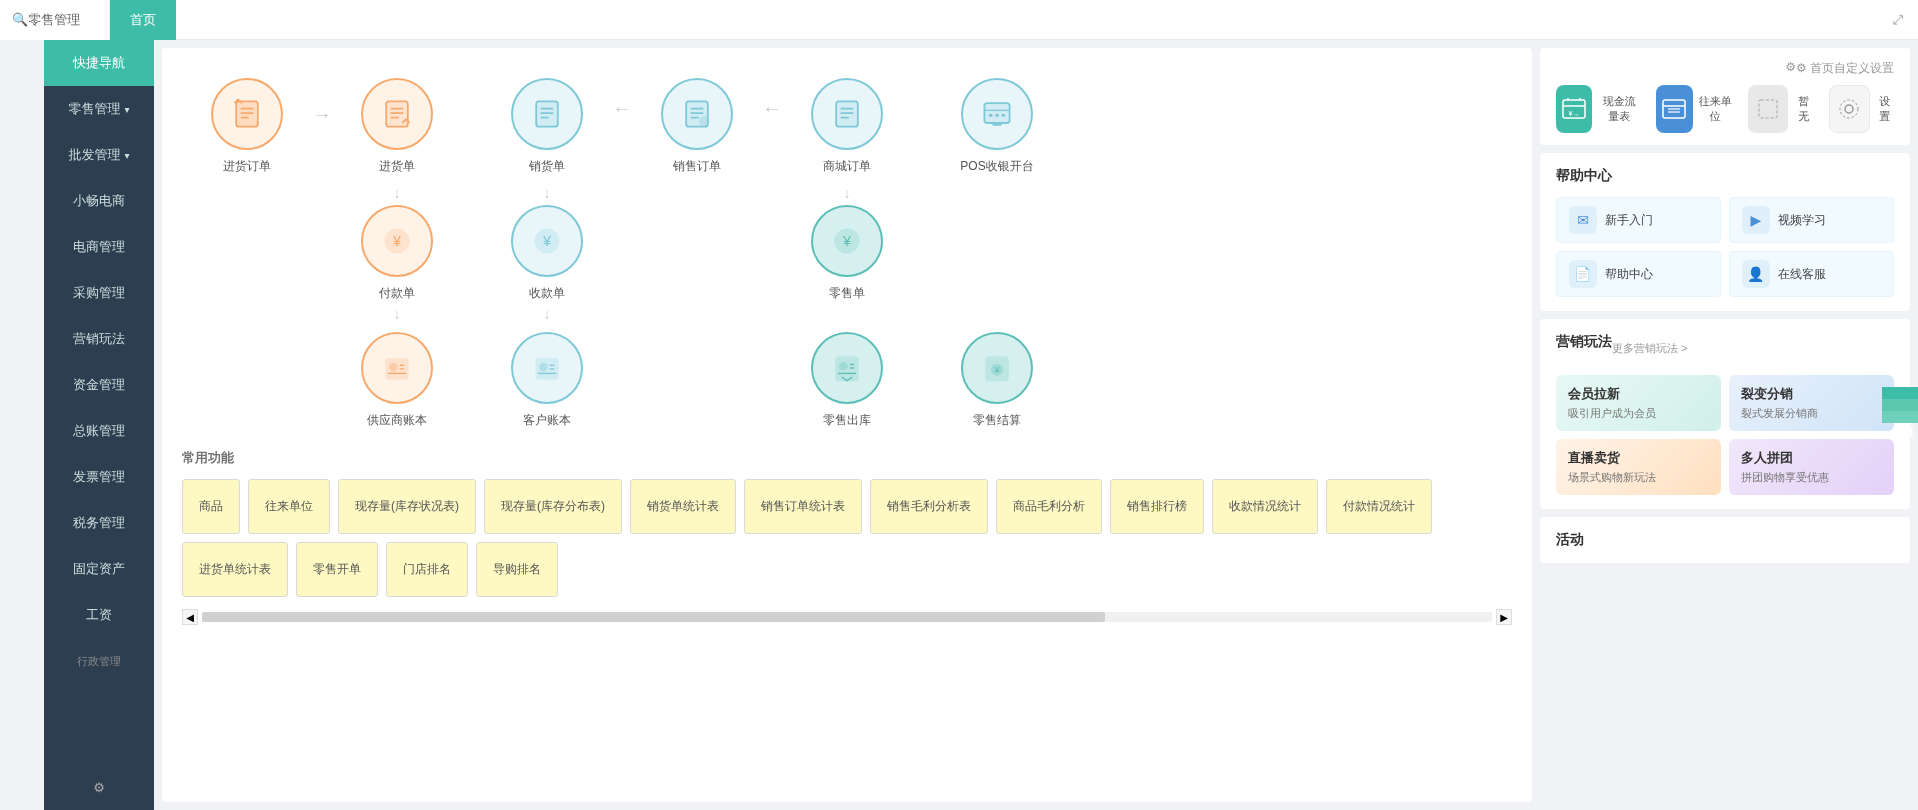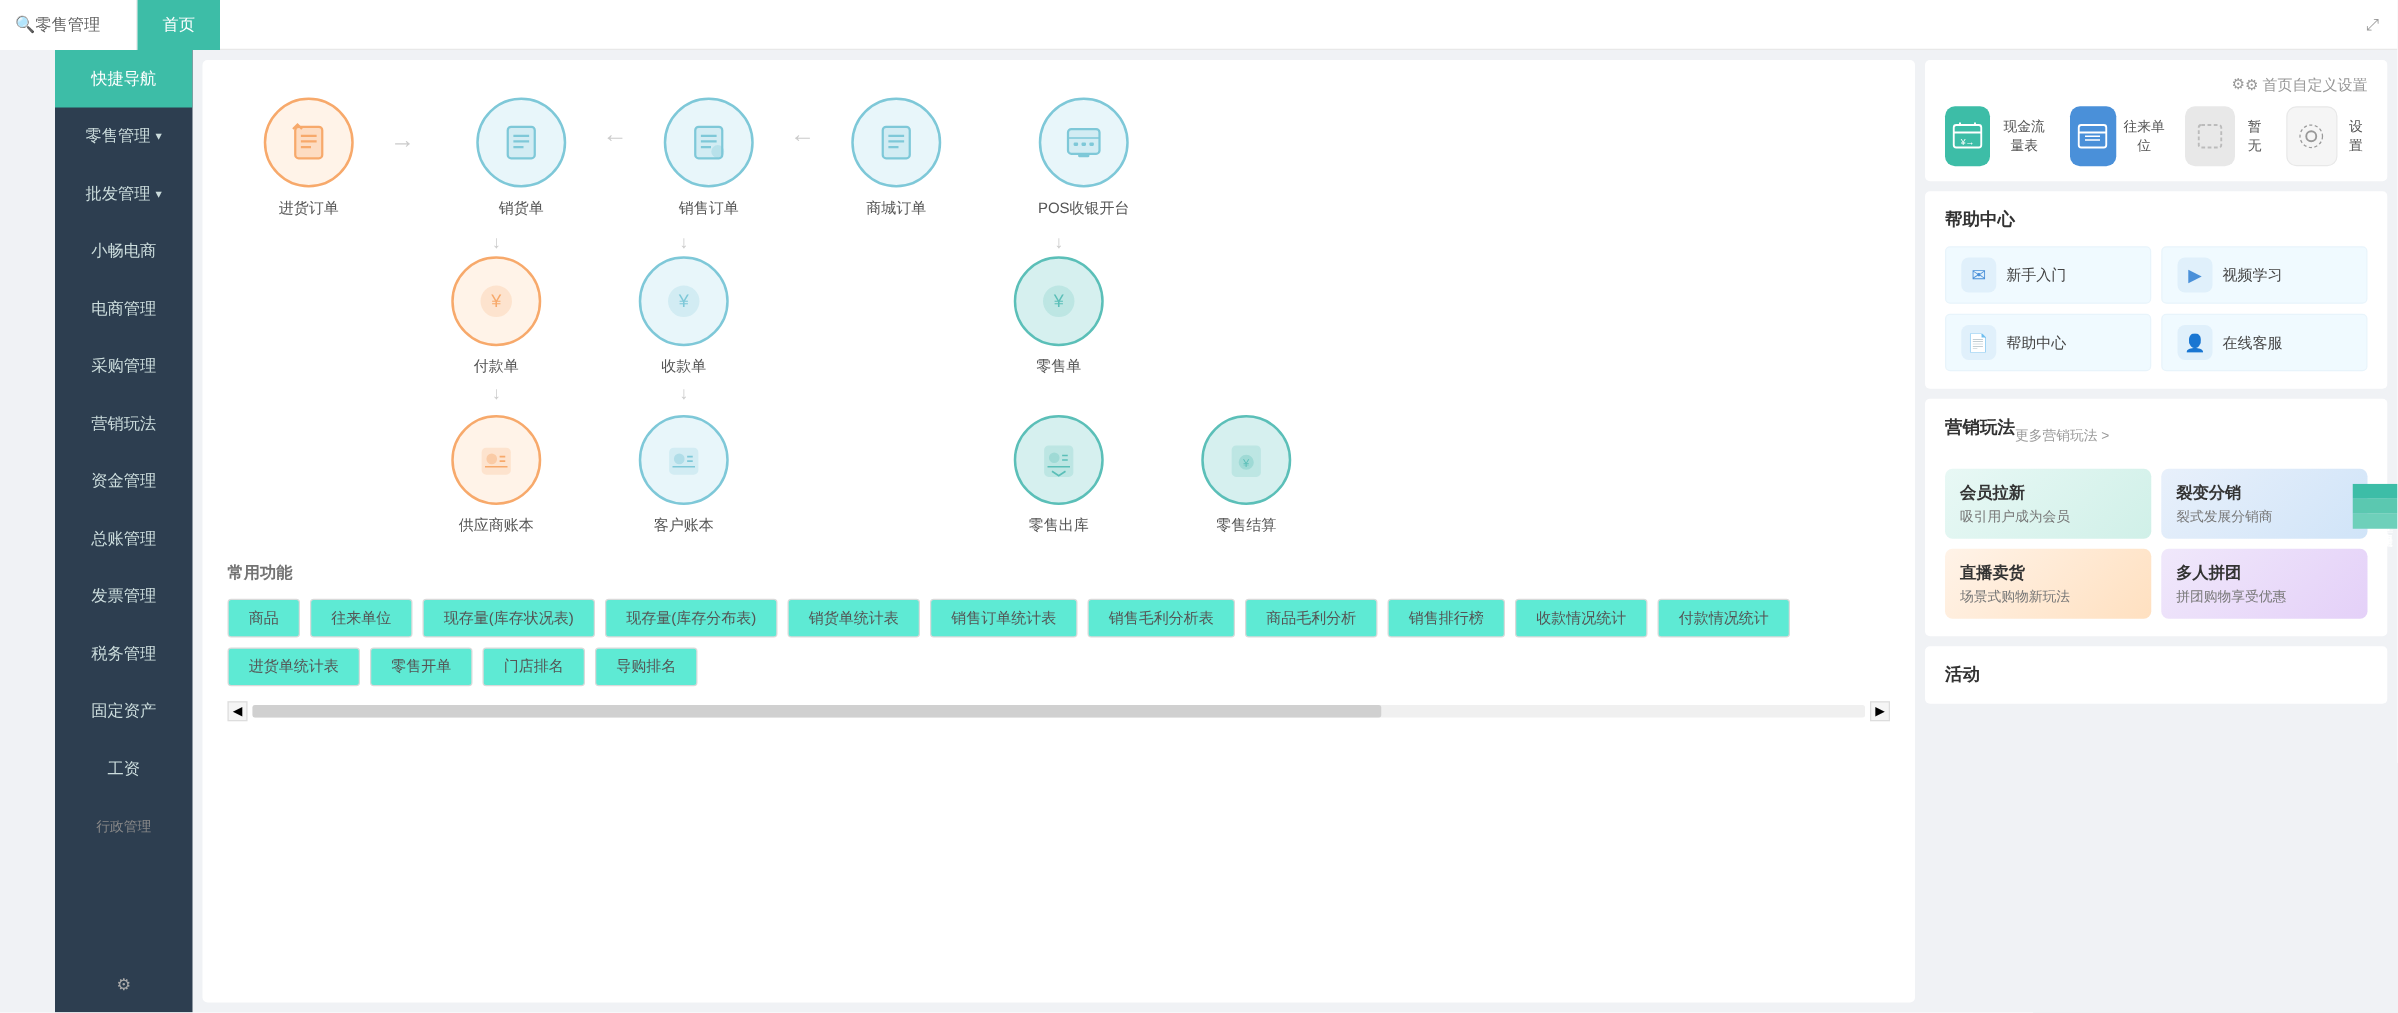--- a/index.html
+++ b/index.html
@@ -33,21 +33,21 @@
     .circle-blue { background: #e8f6fa; border: 2px solid #7ec8d8; }
     .circle-teal { background: #d6f0ef; border: 2px solid #5bbfb8; }
 
     .circle-icon svg { width: 36px; height: 36px; }
 
     .flow-label { text-align: center; font-size: 12px; color: #555; }
 
     
     .section-title { font-size: 13px; color: #737373; font-weight: bold; margin-bottom: 12px; }
     .func-grid { display: flex; flex-wrap: wrap; gap: 8px; }
-    .func-btn { border: 1px solid #d9d9d9; background: #5eead4; padding: 6px 16px; border-radius: 3px; font-size: 12px; color: #555; cursor: pointer; white-space: nowrap; }
+    .func-btn { border: 1px solid #d9d9d9; background: #fef9c3; padding: 18px 16px; border-radius: 3px; font-size: 12px; color: #555; cursor: pointer; white-space: nowrap; }
 
     
     .scroll-bar-container { display: flex; align-items: center; margin-top: 12px; gap: 4px; }
     .scroll-btn { width: 16px; height: 16px; border: 1px solid #ddd; background: #f5f5f5; cursor: pointer; display: flex; align-items: center; justify-content: center; font-size: 10px; }
     .scroll-track { flex: 1; height: 10px; background: #f0f0f0; border-radius: 2px; }
     .scroll-thumb { width: 70%; height: 100%; background: #d0d0d0; border-radius: 2px; }
 
     
     .right-panel { width: 370px; flex-shrink: 0; display: flex; flex-direction: column; gap: 0; overflow: auto; margin: 8px 8px 8px 0; }
 
@@ -187,20 +187,33 @@
                 <line x1="13" y1="14" x2="27" y2="14" stroke="#f7a96b" stroke-width="2"></line>
                 <line x1="13" y1="19" x2="27" y2="19" stroke="#f7a96b" stroke-width="2"></line>
                 <line x1="13" y1="24" x2="22" y2="24" stroke="#f7a96b" stroke-width="2"></line>
                 <polyline points="6,8 10,4 14,8" fill="none" stroke="#f7a96b" stroke-width="2"></polyline>
               </svg>
             </div>
             <span class="flow-label">进货订单</span>
           </div>
           <div class="flow-arrow-h">→</div>
 
+          <div class="flow-node">
+            <div class="circle-icon circle-orange">
+              <svg viewBox="0 0 40 40" fill="none">
+                <rect x="8" y="6" width="24" height="28" rx="3" fill="#f7a96b" opacity="0.2"></rect>
+                <rect x="8" y="6" width="24" height="28" rx="3" stroke="#f7a96b" stroke-width="2"></rect>
+                <line x1="13" y1="14" x2="27" y2="14" stroke="#f7a96b" stroke-width="2"></line>
+                <line x1="13" y1="19" x2="27" y2="19" stroke="#f7a96b" stroke-width="2"></line>
+                <line x1="13" y1="24" x2="22" y2="24" stroke="#f7a96b" stroke-width="2"></line>
+                <polyline points="26,30 30,26 34,30" fill="none" stroke="#f7a96b" stroke-width="2"></polyline>
+              </svg>
+            </div>
+            <span class="flow-label">进货单</span>
+          </div>
           <div class="arrow-spacer"></div>
 
           <div class="flow-node">
             <div class="circle-icon circle-blue">
               <svg viewBox="0 0 40 40" fill="none">
                 <rect x="8" y="6" width="24" height="28" rx="3" fill="#7ec8d8" opacity="0.2"></rect>
                 <rect x="8" y="6" width="24" height="28" rx="3" stroke="#7ec8d8" stroke-width="2"></rect>
                 <line x1="13" y1="14" x2="27" y2="14" stroke="#7ec8d8" stroke-width="2"></line>
                 <line x1="13" y1="19" x2="27" y2="19" stroke="#7ec8d8" stroke-width="2"></line>
                 <line x1="13" y1="24" x2="22" y2="24" stroke="#7ec8d8" stroke-width="2"></line>

